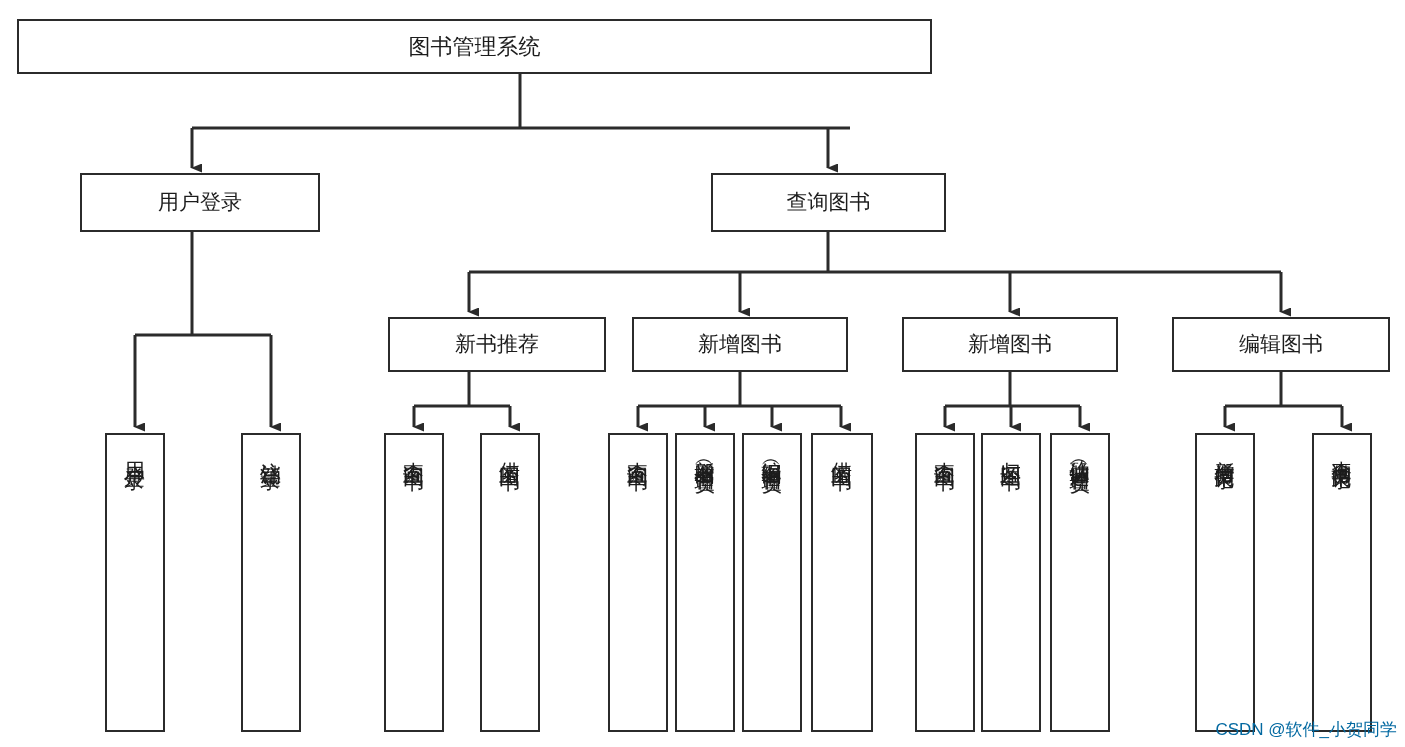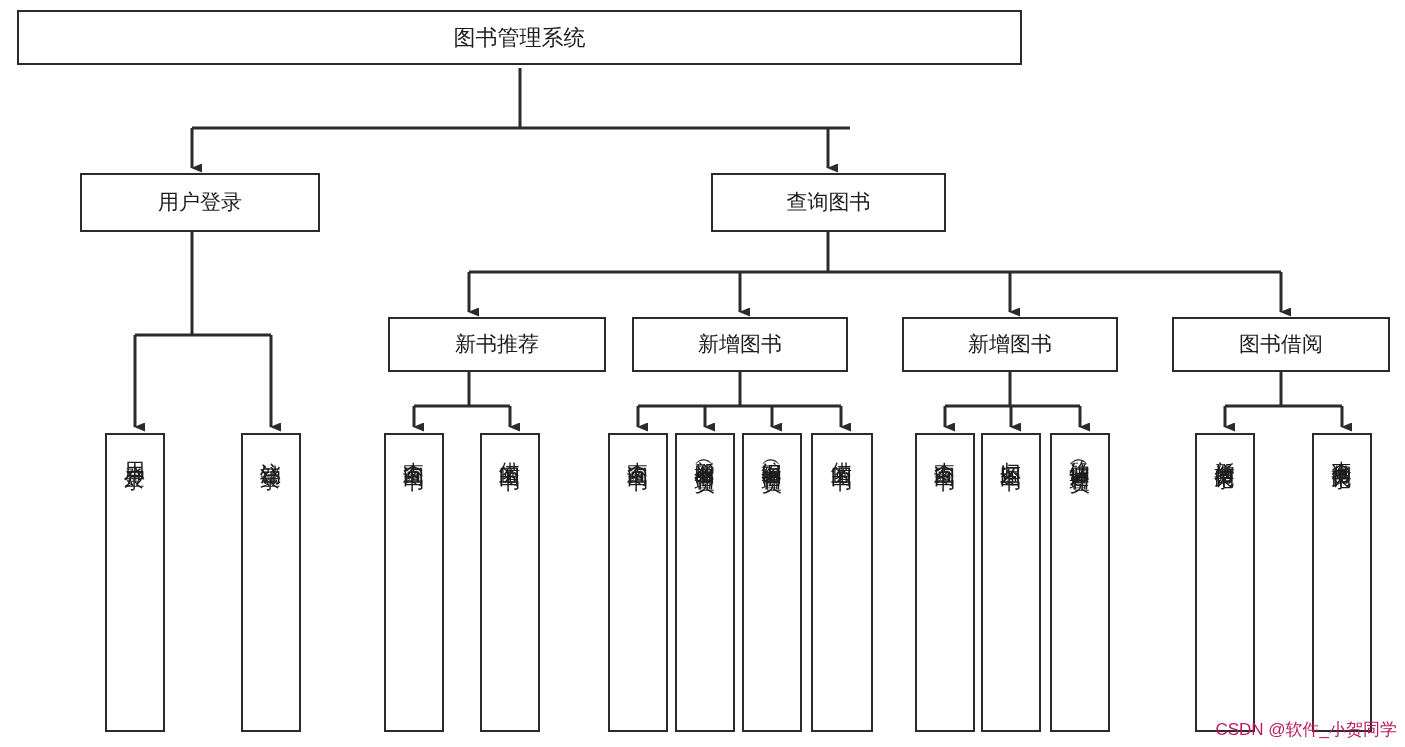--- a/index.html
+++ b/index.html
@@ -63,21 +63,21 @@
   }
   .node.vertical.tall .label {
     font-size: 20px;
     letter-spacing: 2px;
   }
   #watermark {
     position: absolute;
     right: 8px;
     bottom: 6px;
     font-size: 17px;
-    color: #be185d;
+    color: #0369a1;
     z-index: 5;
     white-space: nowrap;
     font-family: "Liberation Sans", "DejaVu Sans", sans-serif;
   }
 </style>
 </head>
 <body>
 
 <div id="canvas">
 
@@ -124,42 +124,42 @@
       <path d="M1011,406 L1011,427" marker-end="url(#arrow)"></path>
       <path d="M1080,406 L1080,427" marker-end="url(#arrow)"></path>
 
       <path d="M1281,372 L1281,406"></path>
       <path d="M1225,406 L1342,406"></path>
       <path d="M1225,406 L1225,427" marker-end="url(#arrow)"></path>
       <path d="M1342,406 L1342,427" marker-end="url(#arrow)"></path>
     </g>
   </svg>
 
-  <div class="node root horizontal" style="left:17px; top:10px; width:1005px; height:55px;">
+  <div class="node root horizontal" style="left:17px; top:19px; width:915px; height:55px;">
     <span class="label">图书管理系统</span>
   </div>
 
   <div class="node horizontal" style="left:80px; top:173px; width:240px; height:59px;">
     <span class="label">用户登录</span>
   </div>
   <div class="node horizontal" style="left:711px; top:173px; width:235px; height:59px;">
     <span class="label">查询图书</span>
   </div>
 
   <div class="node horizontal" style="left:360px; top:317px; width:218px; height:55px;margin-left:28px;">
     <span class="label">新书推荐</span>
   </div>
   <div class="node horizontal" style="left:632px; top:317px; width:216px; height:55px;">
     <span class="label">新增图书</span>
   </div>
   <div class="node horizontal" style="left:902px; top:317px; width:216px; height:55px;">
     <span class="label">新增图书</span>
   </div>
   <div class="node horizontal" style="left:1172px; top:317px; width:218px; height:55px;">
-    <span class="label">图书借阅</span>
+    <span class="label">编辑图书</span>
   </div>
 
   <div class="node vertical" style="left:105px; top:433px; width:60px; height:299px;">
     <span class="label">用户登录</span>
   </div>
   <div class="node vertical" style="left:241px; top:433px; width:60px; height:299px;">
     <span class="label">注销登录</span>
   </div>
 
   <div class="node vertical" style="left:384px; top:433px; width:60px; height:299px;">

